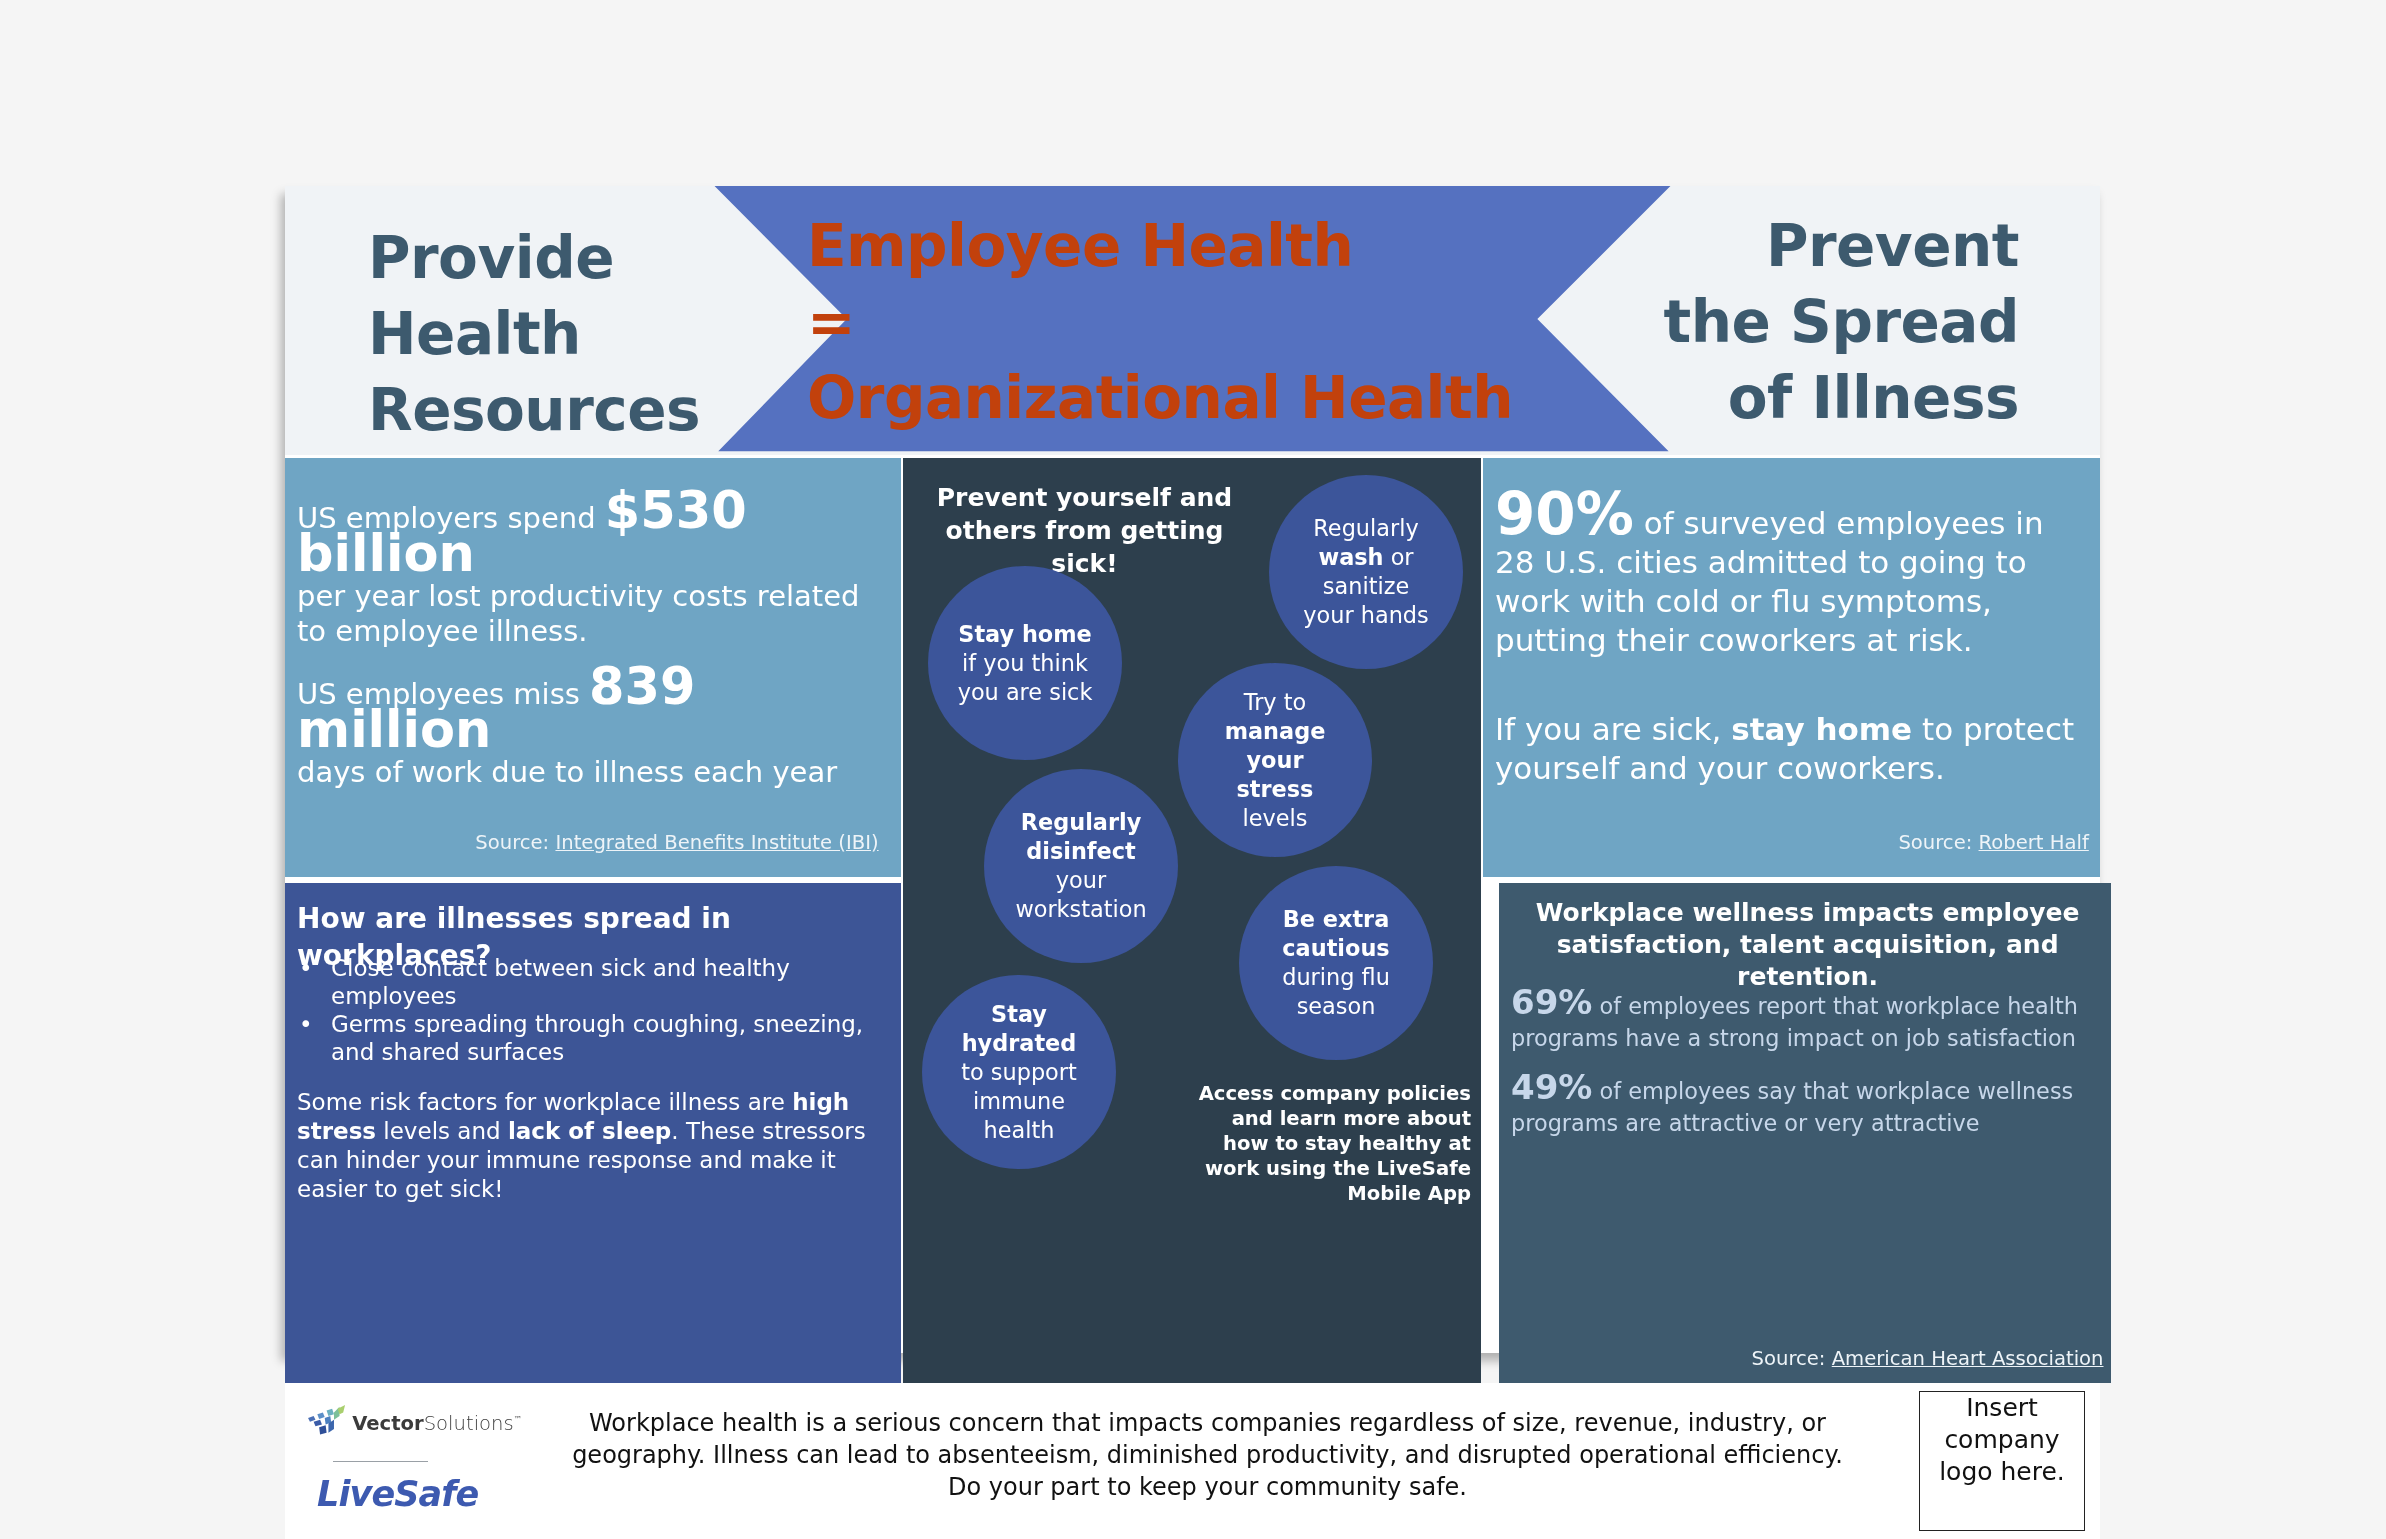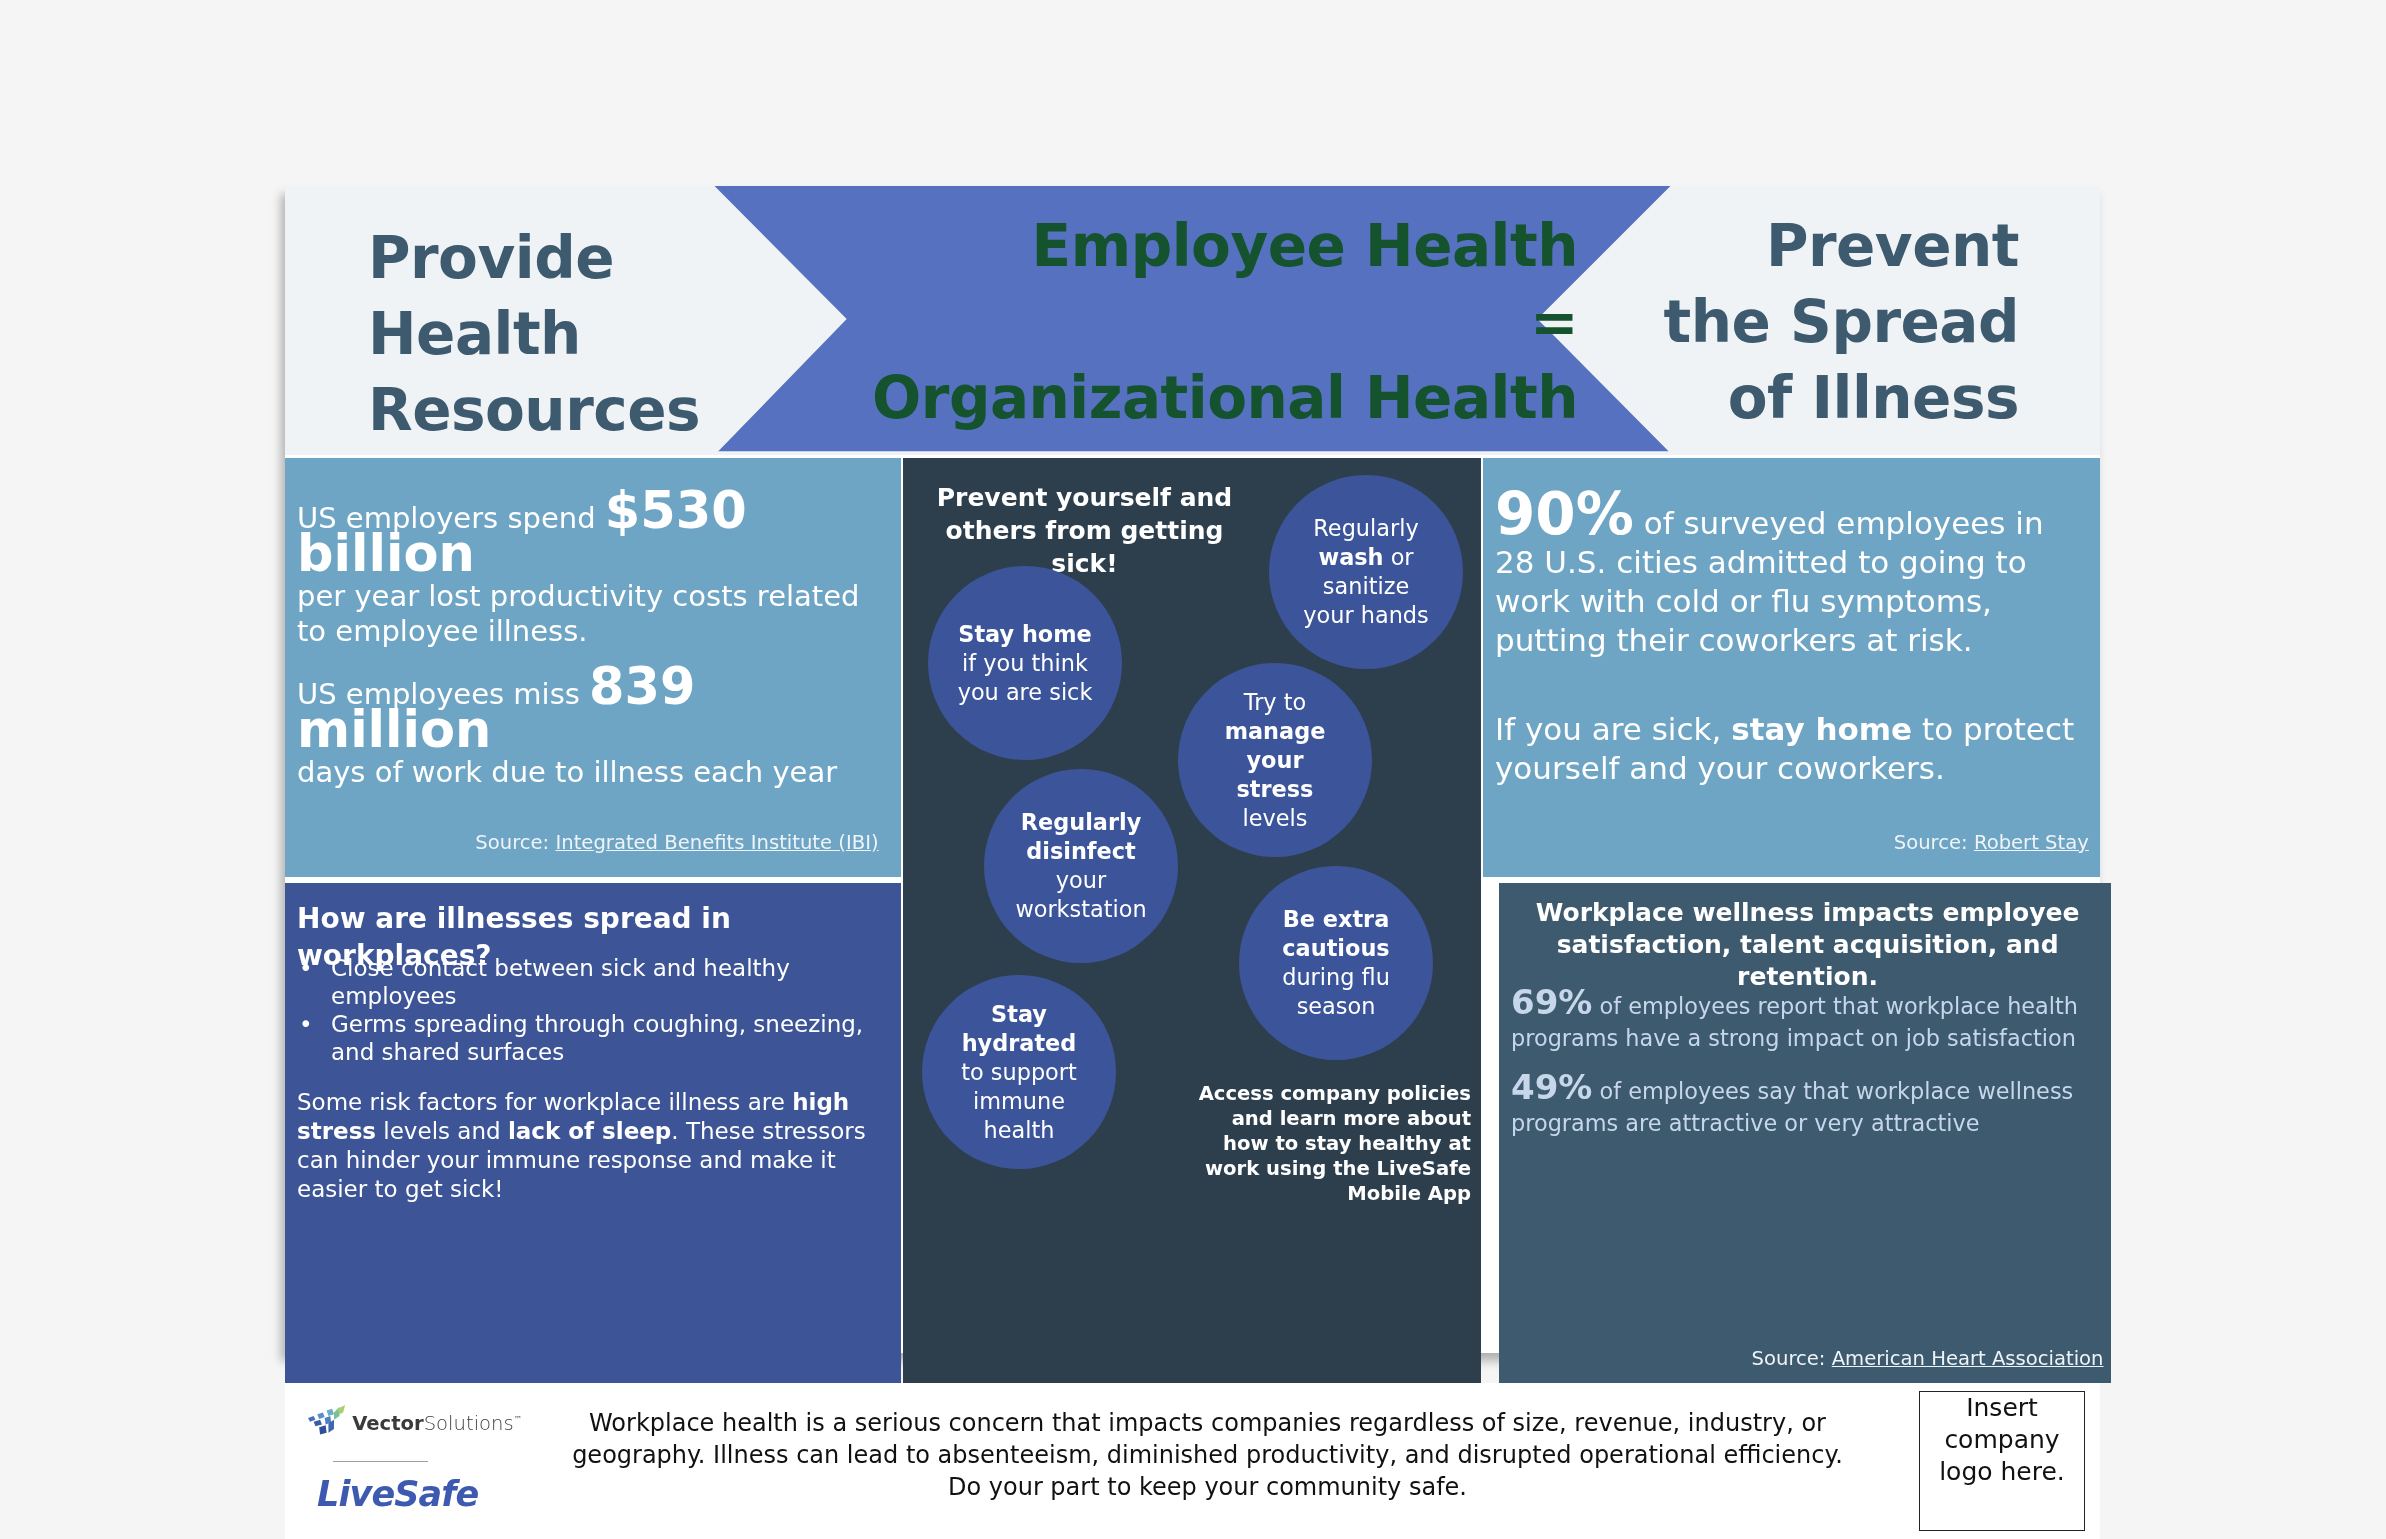--- a/index.html
+++ b/index.html
@@ -4,21 +4,21 @@
 <style>
   html, body { margin:0; padding:0; }
   body { width:2387px; height:1539px; background:#f5f5f5; position:relative; overflow:hidden;
          font-family:"DejaVu Sans", "Liberation Sans", sans-serif; }
   .card { position:absolute; left:285px; top:186px; width:1815px; height:1167px; background:#ffffff;
           box-shadow: -3.7px 7.5px 9.3px rgba(0,0,0,0.28); }
   .abs { position:absolute; }
   .hdr { left:0; top:0; width:1815px; height:269px; background:#f0f3f6; }
   .hdr-text { color:#3d5a6e; font-weight:bold; font-size:58px; line-height:76px; letter-spacing:-0.5px; }
   .ribbon { left:0; top:0; width:1815px; height:269px; }
-  .ribbon-text { color:#14532d; font-weight:bold; font-size:58px; line-height:76px; text-align:right; letter-spacing:-0.5px; }
+  .ribbon-text { color:#c2410c; font-weight:bold; font-size:58px; line-height:76px; text-align:left; letter-spacing:-0.5px; }
 
   .panel-lb { background:#6fa5c4; color:#ffffff; }
   .panel-db { background:#3d5596; color:#ffffff; }
   .panel-dk { background:#2d3f4d; color:#ffffff; }
   .panel-sl { background:#3e5a6e; color:#ffffff; }
 
   .txt { font-size:29px; line-height:35px; }
   .big { font-size:51px; font-weight:bold; }
   .src { font-size:19.6px; color:#eef4f8; }
   .src a { color:#eef4f8; text-decoration:underline; }
@@ -135,21 +135,21 @@
   <div class="abs b" style="left:895px; top:895px; width:291px; text-align:right; color:#fff; font-size:19.6px; line-height:25px;">Access company policies and learn more about how to stay healthy at work using the LiveSafe Mobile App</div>
 
   <div class="abs panel-lb" style="left:1198px; top:272px; width:617px; height:419px;">
     <div class="abs" style="left:12px; top:37px; width:587px; font-size:31px; line-height:39px;">
       <span class="b" style="font-size:58px;">90%</span><span> of surveyed employees in 28 U.S. cities admitted to going to work with cold or flu symptoms, putting their coworkers at risk.</span>
     </div>
     <div class="abs" style="left:12px; top:252px; width:587px; font-size:31px; line-height:39px;">
       <span>If you are sick, </span><span class="b">stay home</span><span> to protect yourself and your coworkers.</span>
     </div>
     <div class="abs src" style="right:11.2px; top:373px;">
-      <span>Source: </span><a href="#">Robert Stay</a>
+      <span>Source: </span><a href="#">Robert Half</a>
     </div>
   </div>
 
   <div class="abs panel-sl" style="left:1198px; top:697px; width:612px; height:500px;margin-left:16px;">
     <div class="abs b" style="left:18.6px; top:14px; width:580px; text-align:center; font-size:25px; line-height:32px;">Workplace wellness impacts employee satisfaction, talent acquisition, and retention.</div>
     <div class="abs stat69" style="left:12px; top:103px; width:587px; font-size:22.4px; line-height:32px;">
       <span class="b" style="font-size:34px;">69%</span><span> of employees report that workplace health programs have a strong impact on job satisfaction</span>
     </div>
     <div class="abs stat69" style="left:12px; top:188px; width:587px; font-size:22.4px; line-height:32px;">
       <span class="b" style="font-size:34px;">49%</span><span> of employees say that workplace wellness programs are attractive or very attractive</span>

